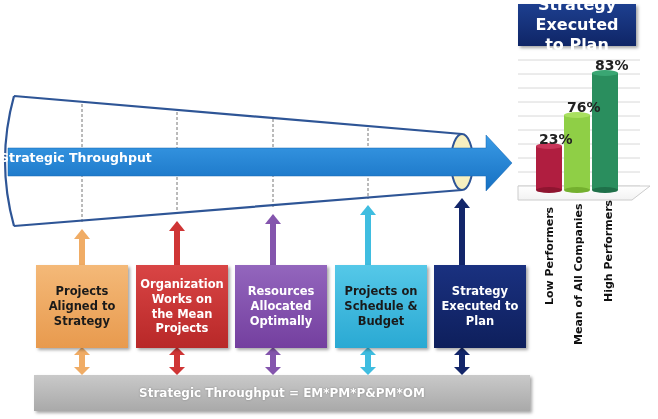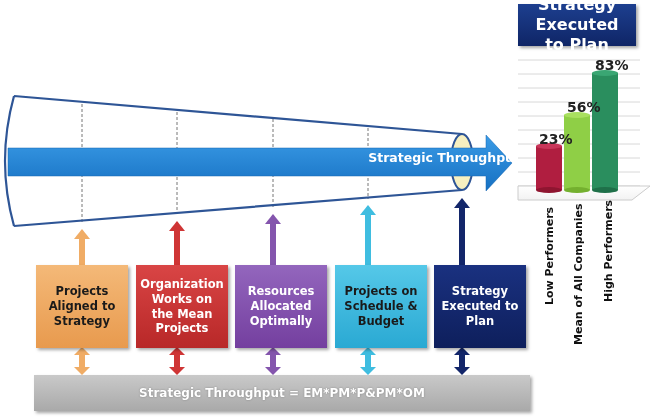--- a/index.html
+++ b/index.html
@@ -11,21 +11,21 @@
   .box span { white-space:pre-line; }
   .chart-title { position:absolute; left:518px; top:4px; width:118px; height:42px; background:linear-gradient(#1d3f8f,#0f2566);
         color:#fff; font-weight:bold; font-size:16px; display:flex; align-items:center; justify-content:center; text-align:center;
         line-height:1.25; box-shadow:2px 2px 3px rgba(0,0,0,0.35); }
   .chart-title span { white-space:pre-line; }
   .bar-val { position:absolute; font-size:14px; font-weight:bold; color:#222; }
   .cat-label { position:absolute; font-size:11px; font-weight:bold; color:#111; transform-origin:left top; transform:rotate(-90deg); white-space:nowrap; }
   .formula { position:absolute; left:34px; top:375px; width:496px; height:36px; background:linear-gradient(#c9c9c9,#a9a9a9);
         color:#fff; font-weight:bold; font-size:12px; display:flex; align-items:center; justify-content:center;
         box-shadow:2px 2px 3px rgba(0,0,0,0.35); text-shadow:0 0 2px rgba(0,0,0,0.3); }
-  .throughput-label { position:absolute; left:0; top:150px; width:520px; text-align:right; color:#fff; font-weight:bold; font-size:12.5px; }
+  .throughput-label { position:absolute; left:0; top:150px; width:520px; text-align:left; color:#fff; font-weight:bold; font-size:12.5px; }
 </style>
 </head>
 <body>
 
 <div id="stage">
 
   <svg width="658" height="419" style="position:absolute;left:0;top:0">
     <defs>
       <linearGradient id="arrowGrad" x1="0" y1="0" x2="0" y2="1">
         <stop offset="0" stop-color="#3a9be6"></stop>
@@ -163,20 +163,20 @@
   </div>
 
   <div class="formula">Strategic Throughput = EM*PM*P&amp;PM*OM</div>
 
   <div class="chart-title">
     <span>Strategy Executed
 to Plan</span>
   </div>
 
   <div class="bar-val" style="left:539px;top:131px;">23%</div>
-  <div class="bar-val" style="left:567px;top:99px;">56%</div>
+  <div class="bar-val" style="left:567px;top:99px;">76%</div>
   <div class="bar-val" style="left:595px;top:57px;">83%</div>
 
   <div class="cat-label" style="left:543px;top:305px;">Low Performers</div>
   <div class="cat-label" style="left:572px;top:345px;">Mean of All Companies</div>
   <div class="cat-label" style="left:602px;top:302px;">High Performers</div>
 
 </div>
 
 </body></html>

